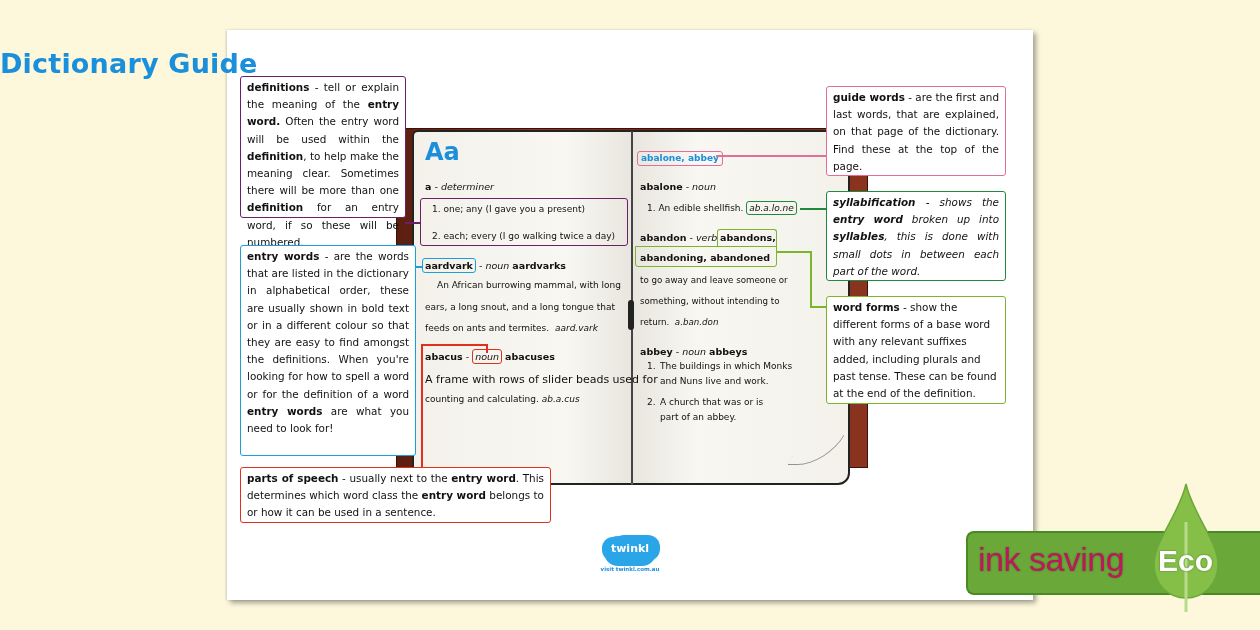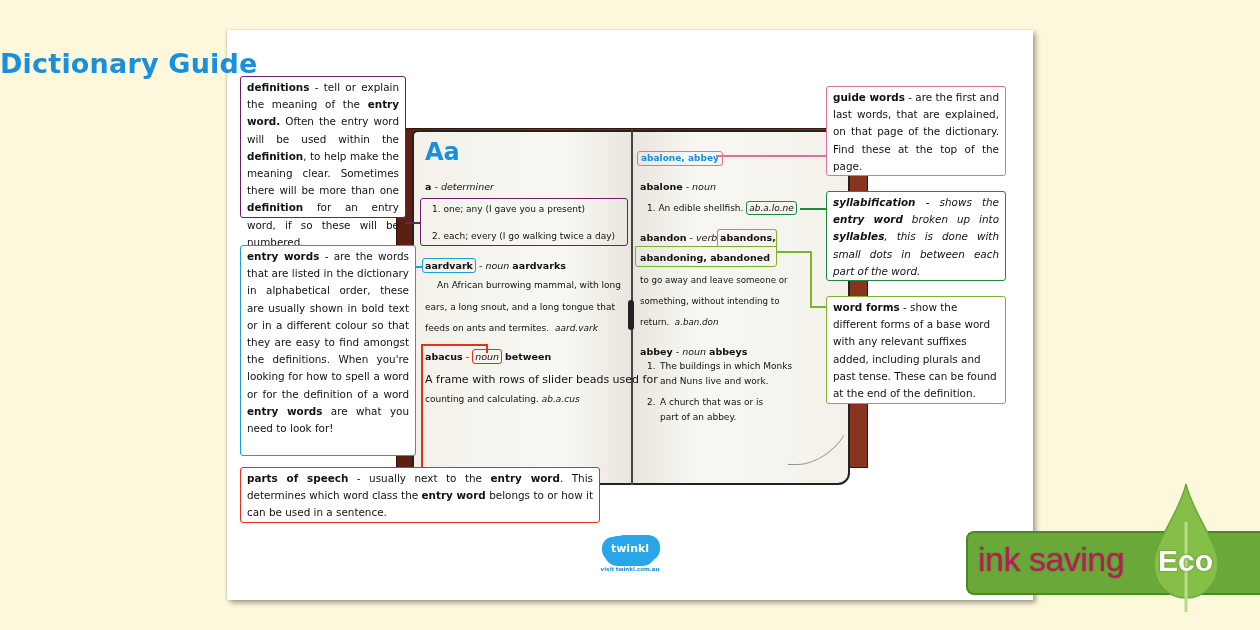--- a/index.html
+++ b/index.html
@@ -121,21 +121,21 @@
 <div class="bk" style="left:425px; top:260px;">
   <b class="hl" style="border:1.5px solid #1aa0d8; margin-left:-3px;">aardvark</b><span> - </span><i>noun</i> <b>aardvarks</b>
 </div>
 <div class="bk" style="left:425px; top:280px; font-size:9px;margin-left:12px;">An African burrowing mammal, with long</div>
 <div class="bk" style="left:425px; top:302px; font-size:9px;">ears, a long snout, and a long tongue that</div>
 <div class="bk" style="left:425px; top:323px; font-size:9px;">
   <span>feeds on ants and termites.</span>&nbsp;&nbsp;<i>aard.vark</i>
 </div>
 
 <div class="bk" style="left:425px; top:351px;">
-  <b>abacus</b><span> - </span><i class="hl" style="border:1.5px solid #e0301e;">noun</i> <b>between</b>
+  <b>abacus</b><span> - </span><i class="hl" style="border:1.5px solid #e0301e;">noun</i> <b>abacuses</b>
 </div>
 <div class="bk" style="left:425px; top:373px; font-size:11px;">A frame with rows of slider beads used for</div>
 <div class="bk" style="left:425px; top:394px; font-size:9px;">
   <span>counting and calculating.</span> <i>ab.a.cus</i>
 </div>
 
 <div class="bk" style="left:637px; top:151px; font-weight:bold; color:#1a8fdc; font-size:9px; border:1.5px solid #e0709a; border-radius:3px; padding:1px 3px;">abalone, abbey</div>
 
 <div class="bk" style="left:640px; top:181px;">
   <b>abalone</b><span> - </span><i>noun</i>
@@ -179,21 +179,21 @@
 <div class="line" style="left:810px; top:306px; width:16px; height:1.5px; background:#7ab52e;"></div>
 
 <div class="note c-purple" style="left:240px; top:76px; width:166px; height:142px;">
   <b>definitions</b> - tell or explain the meaning of the <b>entry word.</b> Often the entry word will be used within the <b>definition</b>, to help make the meaning clear. Sometimes there will be more than one <b>definition</b> for an entry word, if so these will be numbered.
 </div>
 
 <div class="note c-blue" style="left:240px; top:245px; width:176px; height:211px;">
   <b>entry words</b> - are the words that are listed in the dictionary in alphabetical order, these are usually shown in bold text or in a different colour so that they are easy to find amongst the definitions. When you're looking for how to spell a word or for the definition of a word <b>entry words</b> are what you need to look for!
 </div>
 
-<div class="note c-red" style="left:240px; top:467px; width:360px; height:56px;">
+<div class="note c-red" style="left:240px; top:467px; width:311px; height:56px;">
   <b>parts of speech</b> - usually next to the <b>entry word</b>. This determines which word class the <b>entry word</b> belongs to or how it can be used in a sentence.
 </div>
 
 <div class="note c-pink" style="left:826px; top:86px; width:180px; height:90px;">
   <b>guide words</b> - are the first and last words, that are explained, on that page of the dictionary. Find these at the top of the page.
 </div>
 
 <div class="note c-green" style="left:826px; top:191px; width:180px; height:90px;">
   <b>syllabification</b> - shows the <b>entry word</b> broken up into <b>syllables</b>, this is done with small dots in between each part of the word.
 </div>

